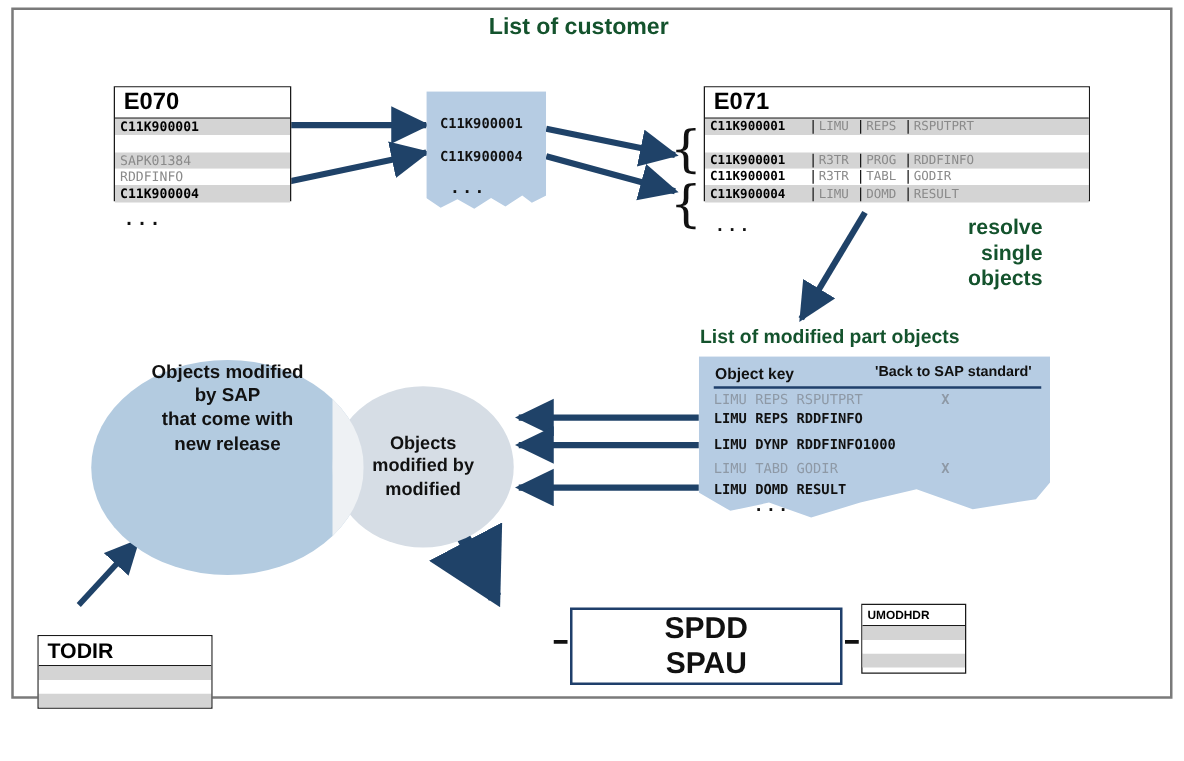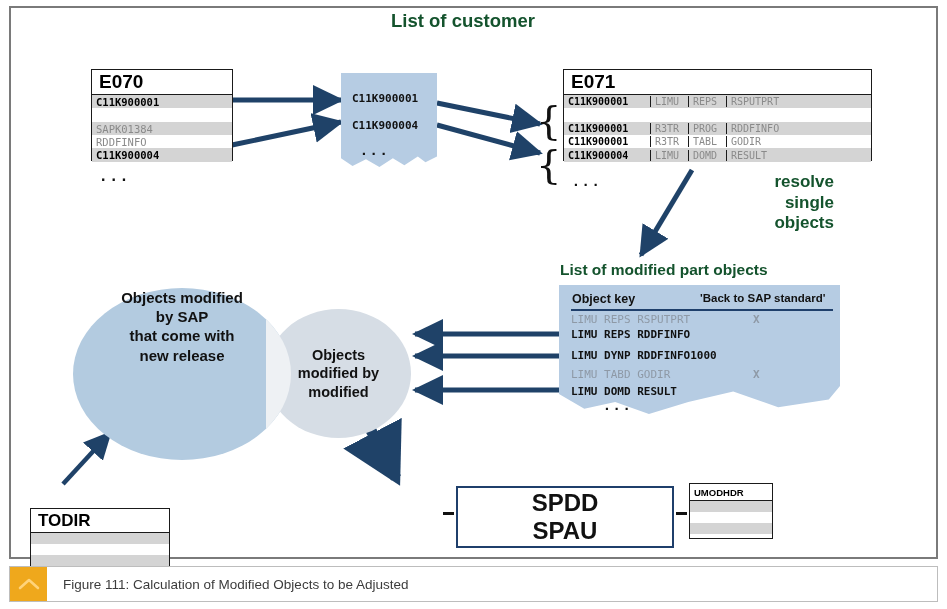--- a/index.html
+++ b/index.html
@@ -430,22 +430,14 @@
       </div>
       <div class="drow shade" style="height:11px;">
         <div class="dcell" style="width:46px;"></div>
         <div class="dcell sep" style="width:9px;"></div>
         <div class="dcell sep" style="width:9px;"></div>
         <div class="dcell sep" style="width:14px;"></div>
       </div>
     </div>
   </div>
 
-  <div id="caption-bar">
-    <div id="caption-icon">
-      <svg width="22" height="14" viewBox="0 0 22 14" aria-hidden="true">
-        <path d="M2,11 L11,3 L20,11" fill="none" stroke="#ffd37a" stroke-width="2.6" stroke-linecap="round" stroke-linejoin="round"></path>
-      </svg>
-    </div>
-    <div id="caption-text">Figure 111: Calculation of Modified Objects to be Adjusted</div>
-  </div>
 
 </div>
 
 </body></html>

